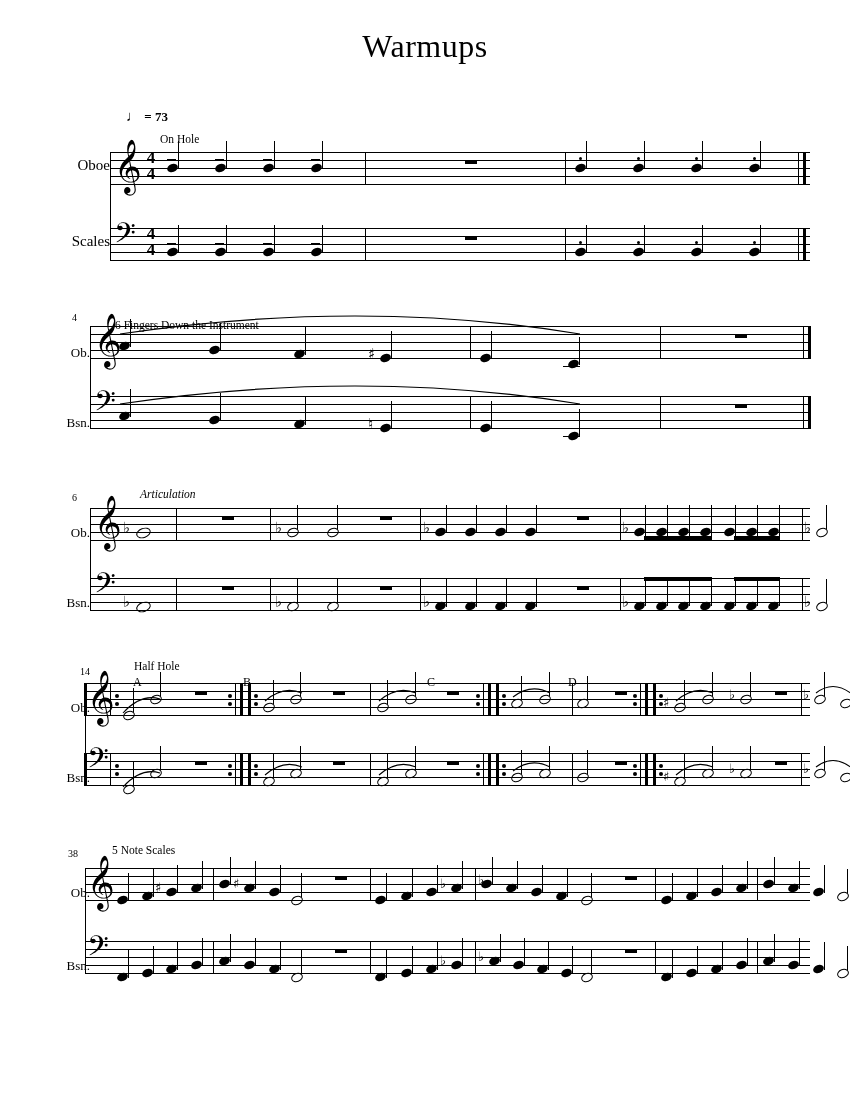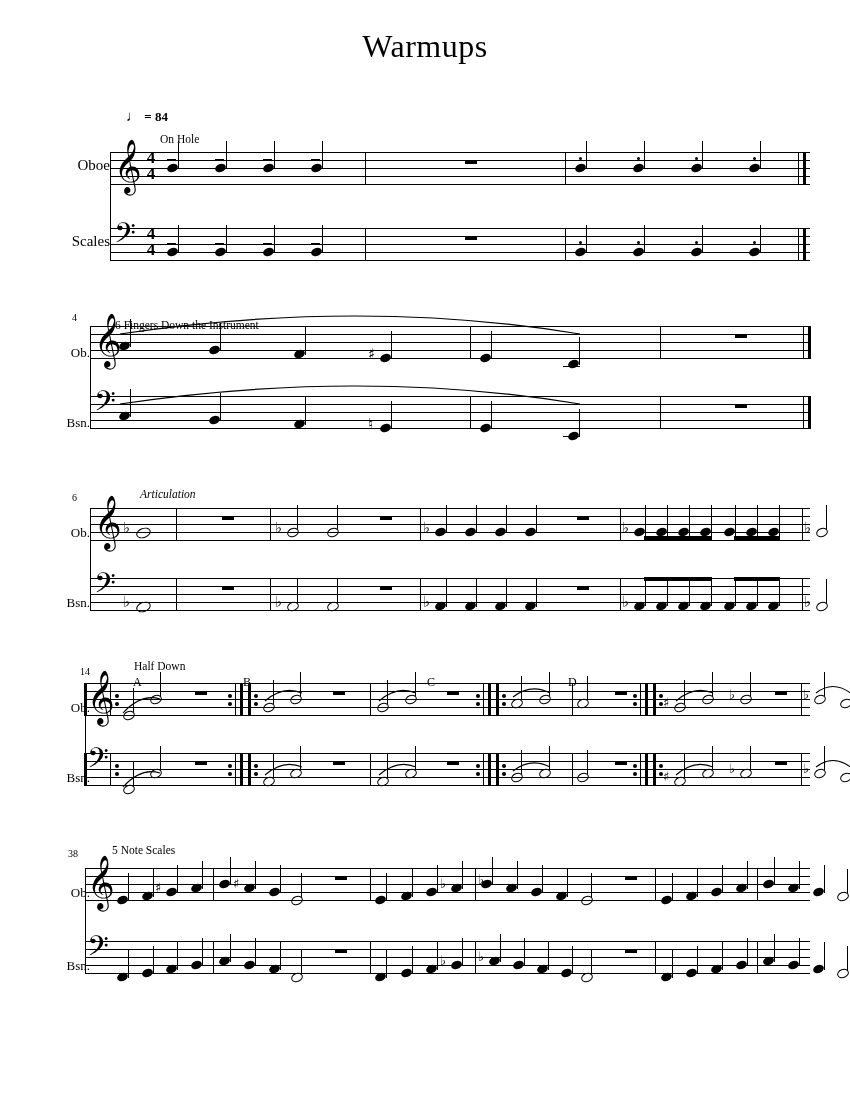--- a/index.html
+++ b/index.html
@@ -59,21 +59,21 @@
 <body>
 
 <div class="page">
 
   <div class="title">Warmups</div>
 
   <div class="system" style="top:120px;">
 
     <div class="tempo" style="left:126px;top:-12px;">
       <span class="notegl">♩</span>
-      <span>= 84</span>
+      <span>= 73</span>
     </div>
 
     <div class="sectlabel" style="left:160px;top:13px;">On Hole</div>
 
     <div class="instname" style="left:40px;top:37px;width:70px;">Oboe</div>
     <div class="staff" style="left:110px;top:32px;width:700px;height:33px;">
       <div class="line" style="top:0px;"></div>
         <div class="line" style="top:8px;"></div>
       <div class="line" style="top:16px;"></div>
         <div class="line" style="top:24px;"></div>
@@ -358,21 +358,21 @@
       <div class="acc" style="left:714px;top:17px;">♭</div>
       <div class="nh open" style="left:726px;top:24px;"></div>
         <div class="stem" style="left:736px;top:1px;height:24px;"></div>
 
     </div>
     <div class="barline" style="left:90px;top:28px;height:103px;"></div>
   </div>
 
   <div class="system" style="top:650px;">
     <div class="measnum" style="left:80px;top:16px;">14</div>
-    <div class="sectlabel" style="left:134px;top:10px;">Half Down</div>
+    <div class="sectlabel" style="left:134px;top:10px;">Half Hole</div>
 
     <div class="rehearsal" style="left:133px;top:25px;">A</div>
     <div class="rehearsal" style="left:243px;top:25px;">B</div>
     <div class="rehearsal" style="left:427px;top:25px;">C</div>
     <div class="rehearsal" style="left:568px;top:25px;">D</div>
 
     <div class="instname small" style="left:30px;top:50px;width:60px;">Ob.</div>
     <div class="staff" style="left:85px;top:33px;width:725px;height:33px;">
       <div class="line" style="top:0px;"></div>
         <div class="line" style="top:8px;"></div>

